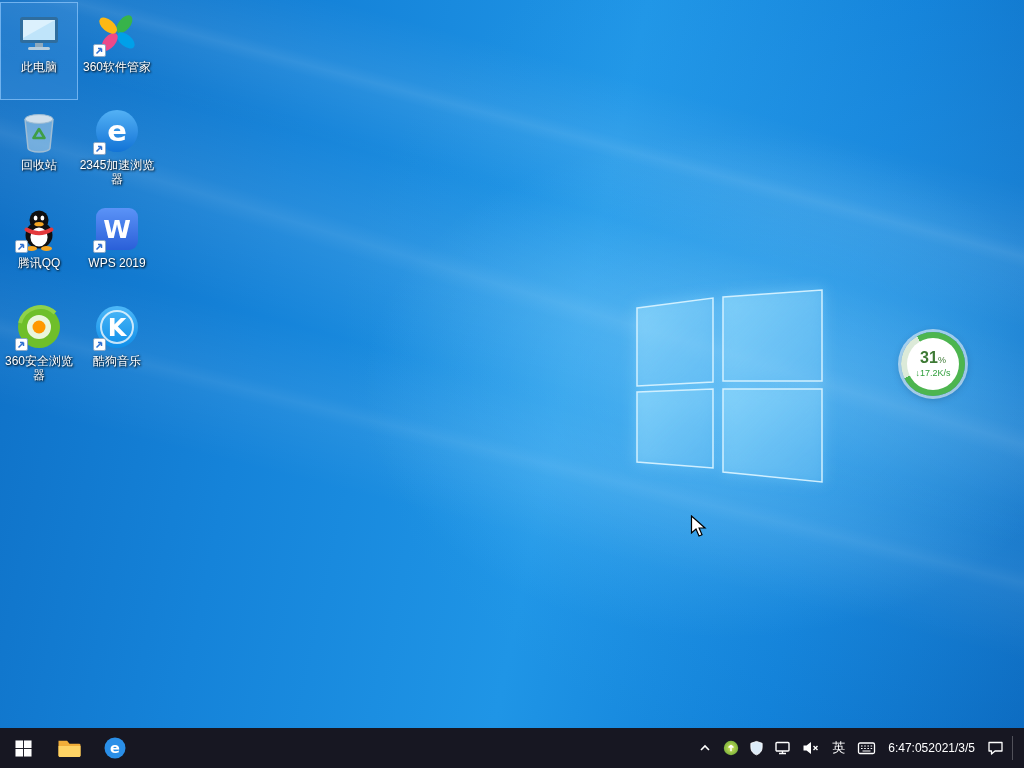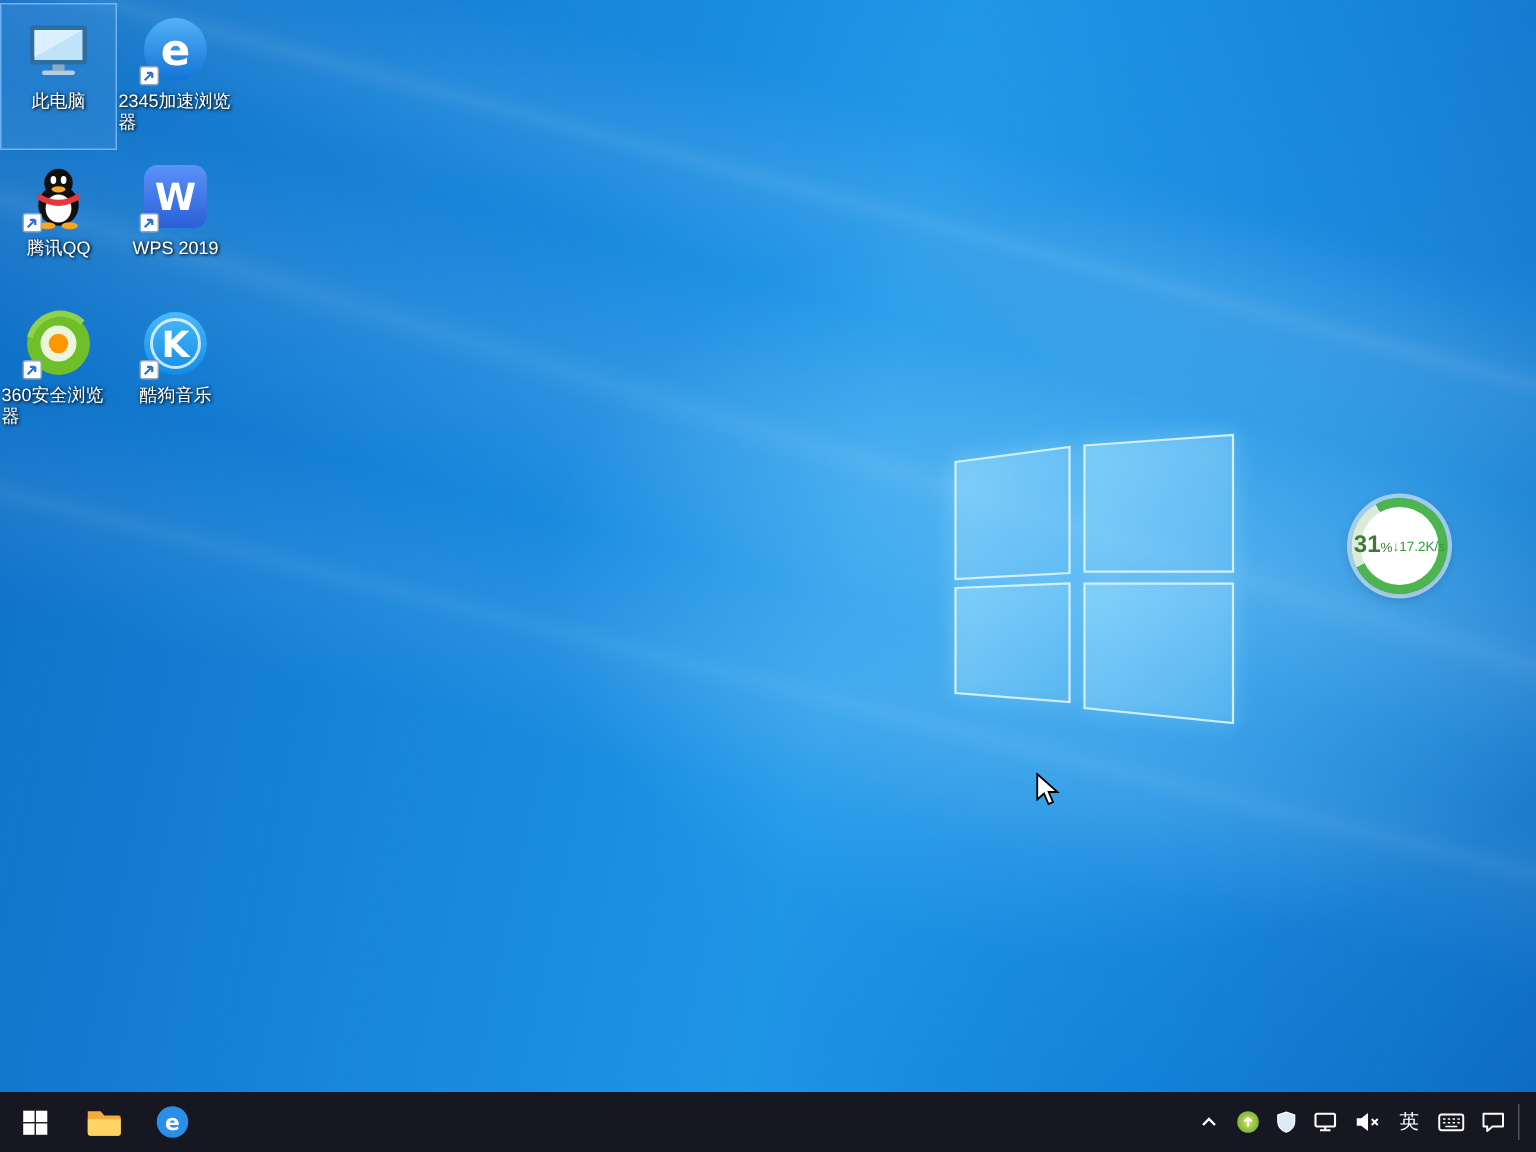--- a/index.html
+++ b/index.html
@@ -23,30 +23,30 @@
   
   .icon-col{position:absolute;top:2px;display:flex;flex-direction:column;}
   .col1{left:0;} .col2{left:78px;}
   .cell{width:78px;height:98px;display:flex;flex-direction:column;align-items:center;
         padding-top:6px;box-sizing:border-box;border:1px solid transparent;}
   .cell.selected{background:rgba(70,150,220,.32);border:1px solid rgba(150,205,255,.65);}
   .ico{width:48px;height:48px;position:relative;flex:0 0 auto;}
   .ico svg{display:block;}
   .shortcut{position:absolute;left:0;bottom:0;width:13px;height:13px;background:#fff;
             border:1px solid #89a8c8;border-radius:2px;box-sizing:border-box;}
-  .lbl{margin-top:3px;font-size:12px;line-height:14px;color:#fff;
+  .lbl{margin-top:3px;font-size:12px;line-height:14px;color:#fff;text-align:center;
        max-width:76px;word-break:break-all;text-shadow:1px 1px 2px rgba(0,0,0,.9),0 0 3px rgba(0,0,0,.5);}
 
   
   .ball{position:absolute;left:901px;top:332px;width:64px;height:64px;border-radius:50%;
         background:conic-gradient(from -30deg,#4db54f 0 76%,#dcead8 76% 100%);
         box-shadow:0 0 0 3px rgba(255,255,255,.55),0 2px 8px rgba(0,30,60,.35);
         display:flex;align-items:center;justify-content:center;}
   .ball-inner{width:52px;height:52px;border-radius:50%;background:#fff;display:flex;
-              flex-direction:row;align-items:center;justify-content:center;}
+              flex-direction:column;align-items:center;justify-content:center;}
   .ball-pct{font-size:16px;font-weight:bold;color:#3e7a35;line-height:16px;}
   .ball-pct span.unit{font-size:9px;font-weight:normal;}
   .ball-speed{font-size:9px;color:#2f9e3b;line-height:11px;}
 
   
   .cursor{position:absolute;left:690px;top:515px;pointer-events:none;}
 
   
   .taskbar{position:absolute;left:0;bottom:0;width:1024px;height:40px;background:#171722;
            display:flex;align-items:center;color:#fff;}
@@ -89,20 +89,30 @@
             <rect x="5" y="8" width="38" height="26" rx="2.5" fill="#2f6d9e"></rect>
             <rect x="8" y="11" width="32" height="20" fill="#bfe4fa"></rect>
             <path d="M8 11 L40 11 L8 29 Z" fill="#dcf1fd"></path>
             <rect x="20" y="34" width="8" height="4" fill="#8fa9bd"></rect>
             <rect x="13" y="38" width="22" height="3" rx="1.5" fill="#b7cdde"></rect>
           </svg>
         </div>
         <div class="lbl">此电脑</div>
       </div>
 
+      <div class="cell">
+        <div class="ico">
+          <svg width="48" height="48" viewBox="0 0 48 48">
+            <path d="M10 12 L13 41 C13 43.3 18 45 24 45 C30 45 35 43.3 35 41 L38 12" fill="rgba(205,226,240,0.45)" stroke="#9fbdd4" stroke-width="1.5"></path>
+            <ellipse cx="24" cy="12" rx="14" ry="4.4" fill="#cfdfec" stroke="#9fbdd4"></ellipse>
+            <path d="M24 22 L29.5 31 H18.5 Z" fill="none" stroke="#3f9e46" stroke-width="2.6" stroke-linejoin="round"></path>
+          </svg>
+        </div>
+        <div class="lbl">回收站</div>
+      </div>
 
 
 
       <div class="cell">
         <div class="ico">
           <svg width="48" height="48" viewBox="0 0 48 48">
             <circle cx="24" cy="15" r="9.5" fill="#101010"></circle>
             <ellipse cx="24" cy="30" rx="13.5" ry="13.5" fill="#101010"></ellipse>
             <ellipse cx="24" cy="32" rx="8.6" ry="9.4" fill="#fff"></ellipse>
             <ellipse cx="20.6" cy="13" rx="1.9" ry="2.6" fill="#fff"></ellipse>
@@ -135,20 +145,38 @@
               </svg>
           </div>
         </div>
         <div class="lbl">360安全浏览器</div>
       </div>
 
     </div>
 
     <div class="icon-col col2">
 
+      <div class="cell">
+        <div class="ico">
+          <svg width="48" height="48" viewBox="0 0 48 48">
+            <g transform="rotate(40 24 24)">
+              <ellipse cx="24" cy="12.5" rx="5.8" ry="10.5" fill="#37b34a"></ellipse>
+              <ellipse cx="35.5" cy="24" rx="10.5" ry="5.8" fill="#00a0e9"></ellipse>
+              <ellipse cx="24" cy="35.5" rx="5.8" ry="10.5" fill="#ec4a89"></ellipse>
+              <ellipse cx="12.5" cy="24" rx="10.5" ry="5.8" fill="#fcb814"></ellipse>
+            </g>
+          </svg>
+          <div class="shortcut">
+            <svg width="11" height="11" viewBox="0 0 11 11">
+                <path d="M2.5 8.5 L7.5 3.5 M7.5 3.5 H4 M7.5 3.5 V7" stroke="#2f6fd0" stroke-width="1.5" fill="none"></path>
+              </svg>
+          </div>
+        </div>
+        <div class="lbl">360软件管家</div>
+      </div>
 
       <div class="cell">
         <div class="ico">
           <svg width="48" height="48" viewBox="0 0 48 48">
             <defs>
                 <linearGradient id="bg2345" x1="0" y1="0" x2="0" y2="1">
               <stop offset="0" stop-color="#53b1f5"></stop>
                   <stop offset="1" stop-color="#1273d6"></stop>
                 </linearGradient>
               </defs>
@@ -292,20 +320,24 @@
 
       <div class="tray-item input-ind">英</div>
 
       <div class="tray-item">
         <svg width="19" height="16" viewBox="0 0 19 16">
           <rect x="1.5" y="3" width="16" height="10.5" rx="1.5" fill="none" stroke="#fff" stroke-width="1.3"></rect>
           <path d="M4 6 h1.6 M7.2 6 h1.6 M10.4 6 h1.6 M13.6 6 h1.6 M4 8.5 h1.6 M7.2 8.5 h1.6 M10.4 8.5 h1.6 M13.6 8.5 h1.6 M5.5 11 h8" stroke="#fff" stroke-width="1.1"></path>
         </svg>
       </div>
 
+      <div class="tray-item clock">
+        <div>6:47:05</div>
+        <div>2021/3/5</div>
+      </div>
 
       <div class="tray-item">
         <svg width="17" height="16" viewBox="0 0 17 16">
           <path d="M2 2.5 H15 V11 H8 L4.5 14 V11 H2 Z" fill="none" stroke="#fff" stroke-width="1.3" stroke-linejoin="round"></path>
         </svg>
       </div>
 
       <div class="divider"></div>
       <div class="showdesk"></div>
     </div>

